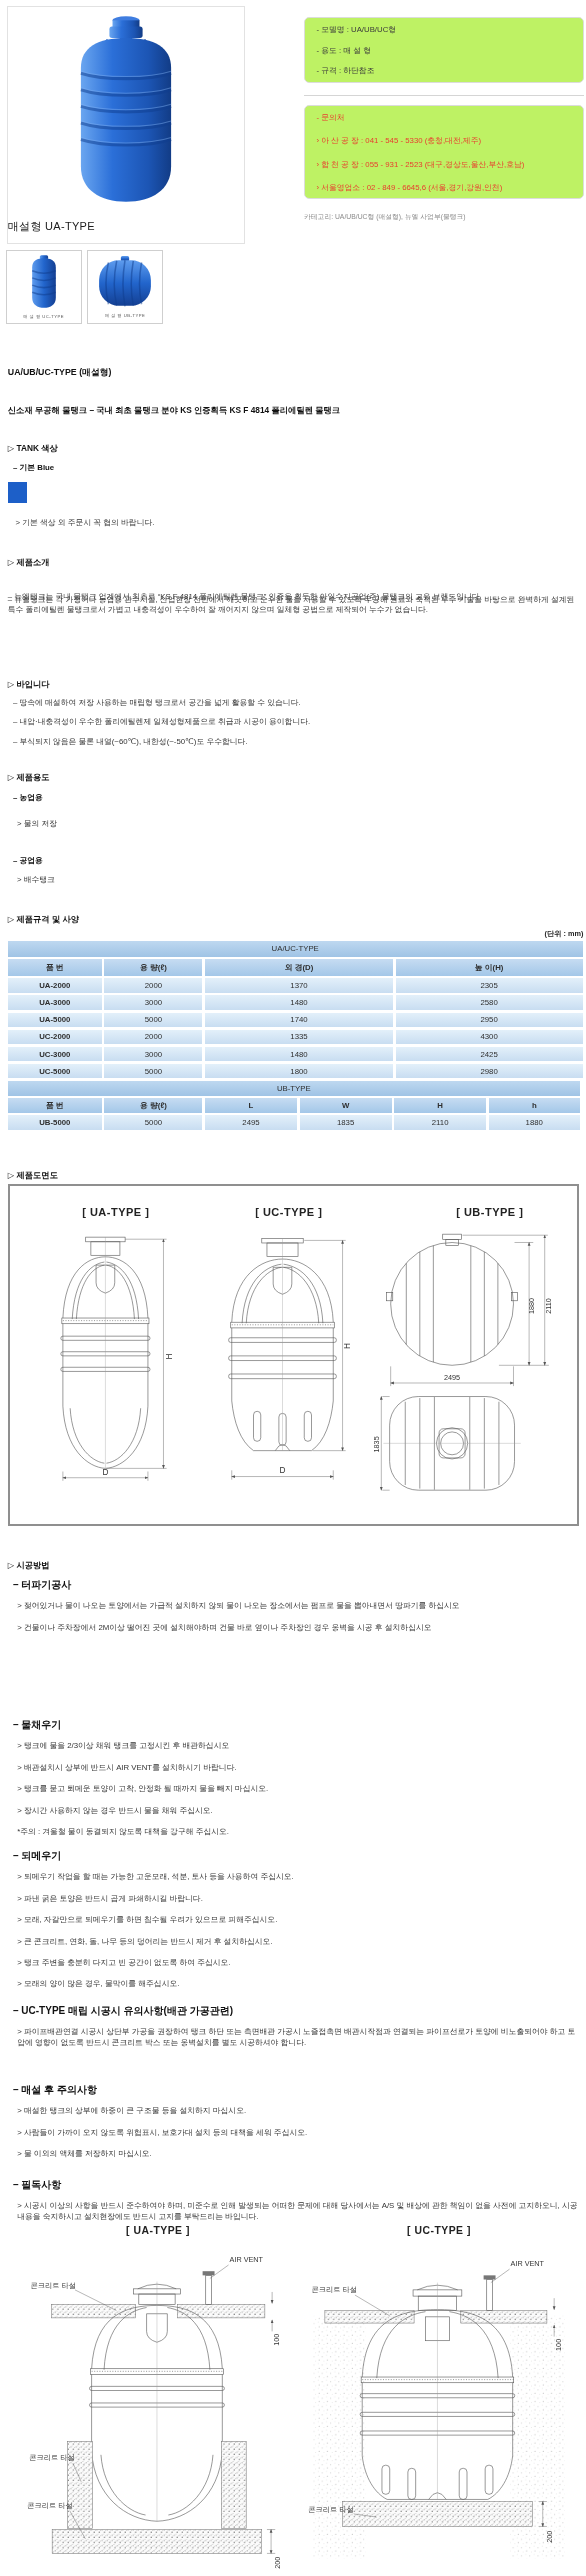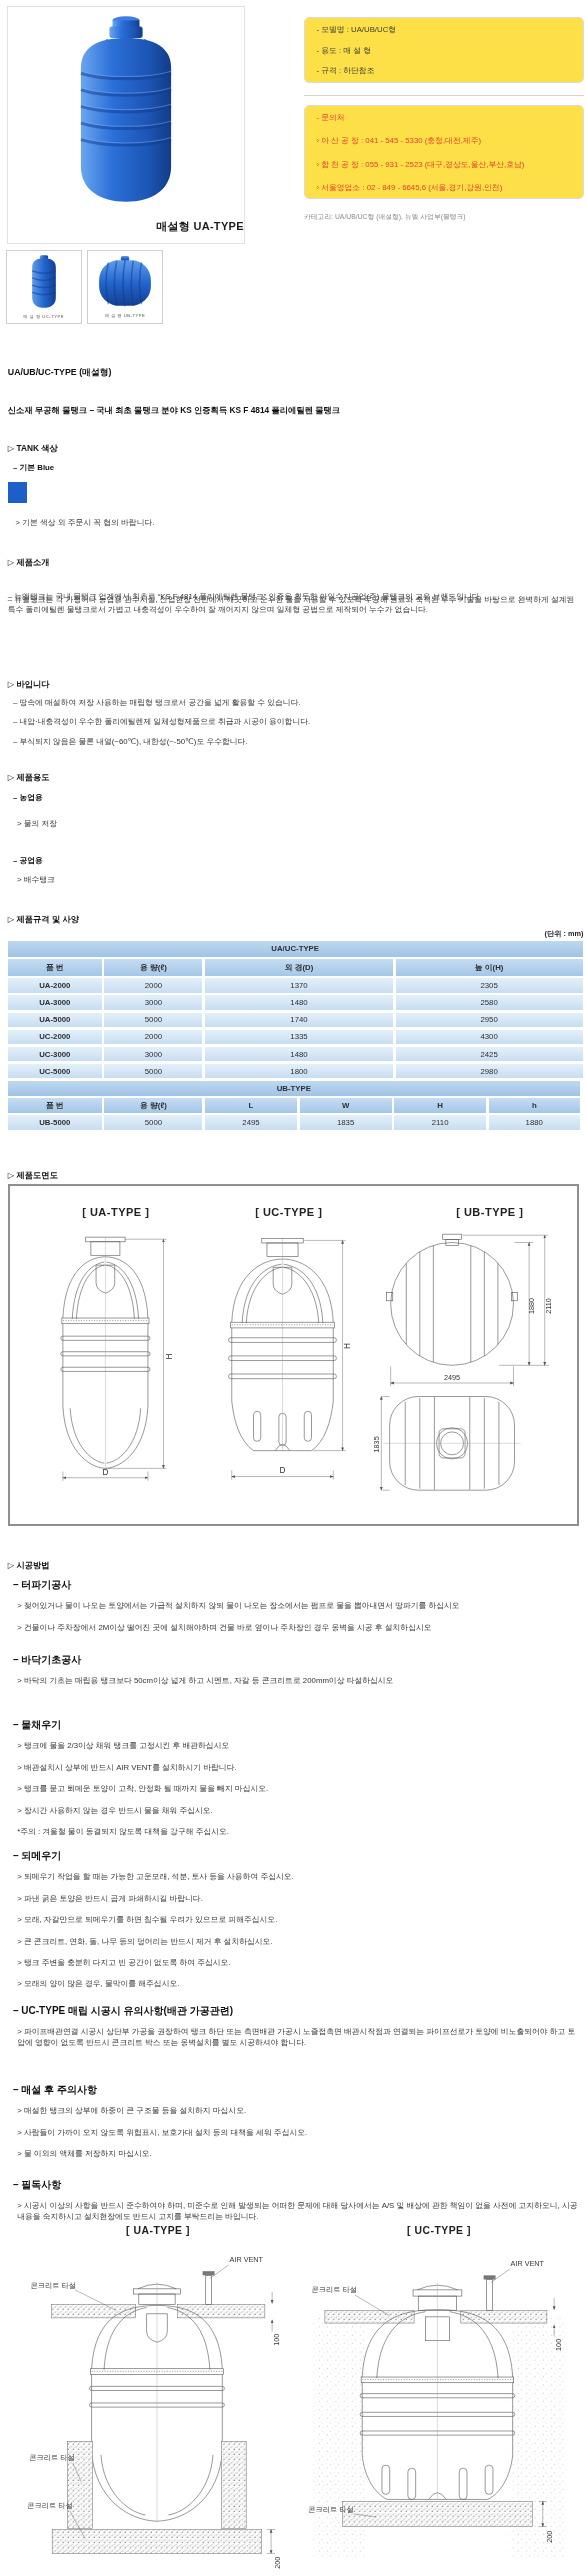--- a/index.html
+++ b/index.html
@@ -1,41 +1,41 @@
 <!DOCTYPE html>
 <html style="font-size:8.3px"><head>
 <meta charset="utf-8">
 <style>
   html,body{margin:0;padding:0;background:#fff}
   body{font-family:"Liberation Sans","DejaVu Sans",sans-serif;color:#2b2b2b}
   .page{position:relative;width:586px;height:2576px;background:#fff;overflow:hidden}
   .abs{position:absolute}
   
   .imgbox{border:0.5px solid #e2e2e2;background:#fff}
-  .main-caption{position:absolute;left:0;right:0;bottom:9.4px;text-align:right;font-weight:700;font-size:11px;color:#1c1c1c;letter-spacing:0.3px}
+  .main-caption{position:absolute;left:0;right:0;bottom:9.4px;text-align:left;font-weight:400;font-size:11px;color:#1c1c1c;letter-spacing:0.3px}
   .thumb{border:0.5px solid #cfcfcf;background:#fff;text-align:center}
   .thumb-cap{font-size:4.2px;color:#555;letter-spacing:0.5px;margin-top:2.1px}
-  .infobox{background:#fde047;border:0.5px solid #dcdcdc;border-radius:5.2px;box-sizing:border-box;padding:6.8px 11.4px;font-size:7.8px;color:#3a3a3a}
+  .infobox{background:#bef264;border:0.5px solid #dcdcdc;border-radius:5.2px;box-sizing:border-box;padding:6.8px 11.4px;font-size:7.8px;color:#3a3a3a}
   .infobox p{margin:0 0 10.4px 0;line-height:10.4px}
   .contact{color:#e8402f}
   .contact p{margin:0 0 13px 0;line-height:10.4px}
   .divline{height:0.5px;background:#d5d5d5}
   .cat{font-size:6.8px;color:#8a8a8a}
   
   .h1{font-weight:700;font-size:8.8px;color:#111}
   .h2{font-weight:700;font-size:8.3px;color:#111}
   .sub{font-weight:700;font-size:7.8px;color:#111}
   .line{font-size:7.8px;color:#333;line-height:10.4px}
   .swatch{background:#1d5fc8}
   .para{font-size:7.8px;color:#333;line-height:10.4px}
   .unit{font-weight:700;font-size:7.3px;color:#222}
   
   .spec{display:grid;gap:2.6px;background:#fff}
   .tcell{display:flex;align-items:center;justify-content:center;font-size:7.8px;color:#2f2f2f}
-  .t-title{grid-column:1/-1;background:linear-gradient(#bed8f0,#9fc3e5);font-weight:700}
+  .t-title{grid-column:1/-1;background:linear-gradient(#bed8f0,#9fc3e5);font-weight:400}
   .t-head{background:linear-gradient(#c6dcf2,#a3c7e8);font-weight:700}
   .t-cell{background:linear-gradient(#e3f0fa,#c8ddf1)}
   .t-code{font-weight:700}
   
   .panel{border:2.1px solid #8f8f8f;background:#fff}
   .dwlabel{position:absolute;width:114px;text-align:center;font-weight:700;font-size:11px;color:#222;letter-spacing:0.5px}
   .ln{fill:none;stroke:#5a5a5a;stroke-width:1.2}
   .cl{stroke:#9a9a9a;stroke-width:.7}
   .dim{fill:none;stroke:#666;stroke-width:.9}
   .dtx{font-family:"Liberation Sans","DejaVu Sans",sans-serif;font-size:14px;fill:#333}
@@ -336,24 +336,20 @@
   </div>
 
   <div class="abs h2" style="left:7.8px;top:1560px">▷ 시공방법</div>
 
   <div class="abs grp" style="left:13px;top:1580px;width:569px">
     <div class="gt">– 터파기공사</div>
     <div class="gi">&gt; 젖어있거나 물이 나오는 토양에서는 가급적 설치하지 않되 물이 나오는 장소에서는 펌프로 물을 뽑아내면서 땅파기를 하십시오</div>
     <div class="gi">&gt; 건물이나 주차장에서 2M이상 떨어진 곳에 설치해야하며 건물 바로 옆이나 주차장인 경우 옹벽을 시공 후 설치하십시오</div>
   </div>
 
-  <div class="abs grp" style="left:13px;top:1655px;width:569px">
-    <div class="gt">– 바닥기초공사</div>
-    <div class="gi">&gt; 바닥의 기초는 매립용 탱크보다 50cm이상 넓게 하고 시멘트, 자갈 등 콘크리트로 200mm이상 타설하십시오</div>
-  </div>
 
   <div class="abs grp" style="left:13px;top:1720px;width:569px">
     <div class="gt">– 물채우기</div>
     <div class="gi">&gt; 탱크에 물을 2/3이상 채워 탱크를 고정시킨 후 배관하십시오</div>
     <div class="gi">&gt; 배관설치시 상부에 반드시 AIR VENT를 설치하시기 바랍니다.</div>
     <div class="gi">&gt; 탱크를 묻고 퇴메운 토양이 고착, 안정화 될 때까지 물을 빼지 마십시오.</div>
     <div class="gi">&gt; 장시간 사용하지 않는 경우 반드시 물을 채워 주십시오.</div>
     <div class="gi">*주의 : 겨울철 물이 동결되지 않도록 대책을 강구해 주십시오.</div>
   </div>
 

